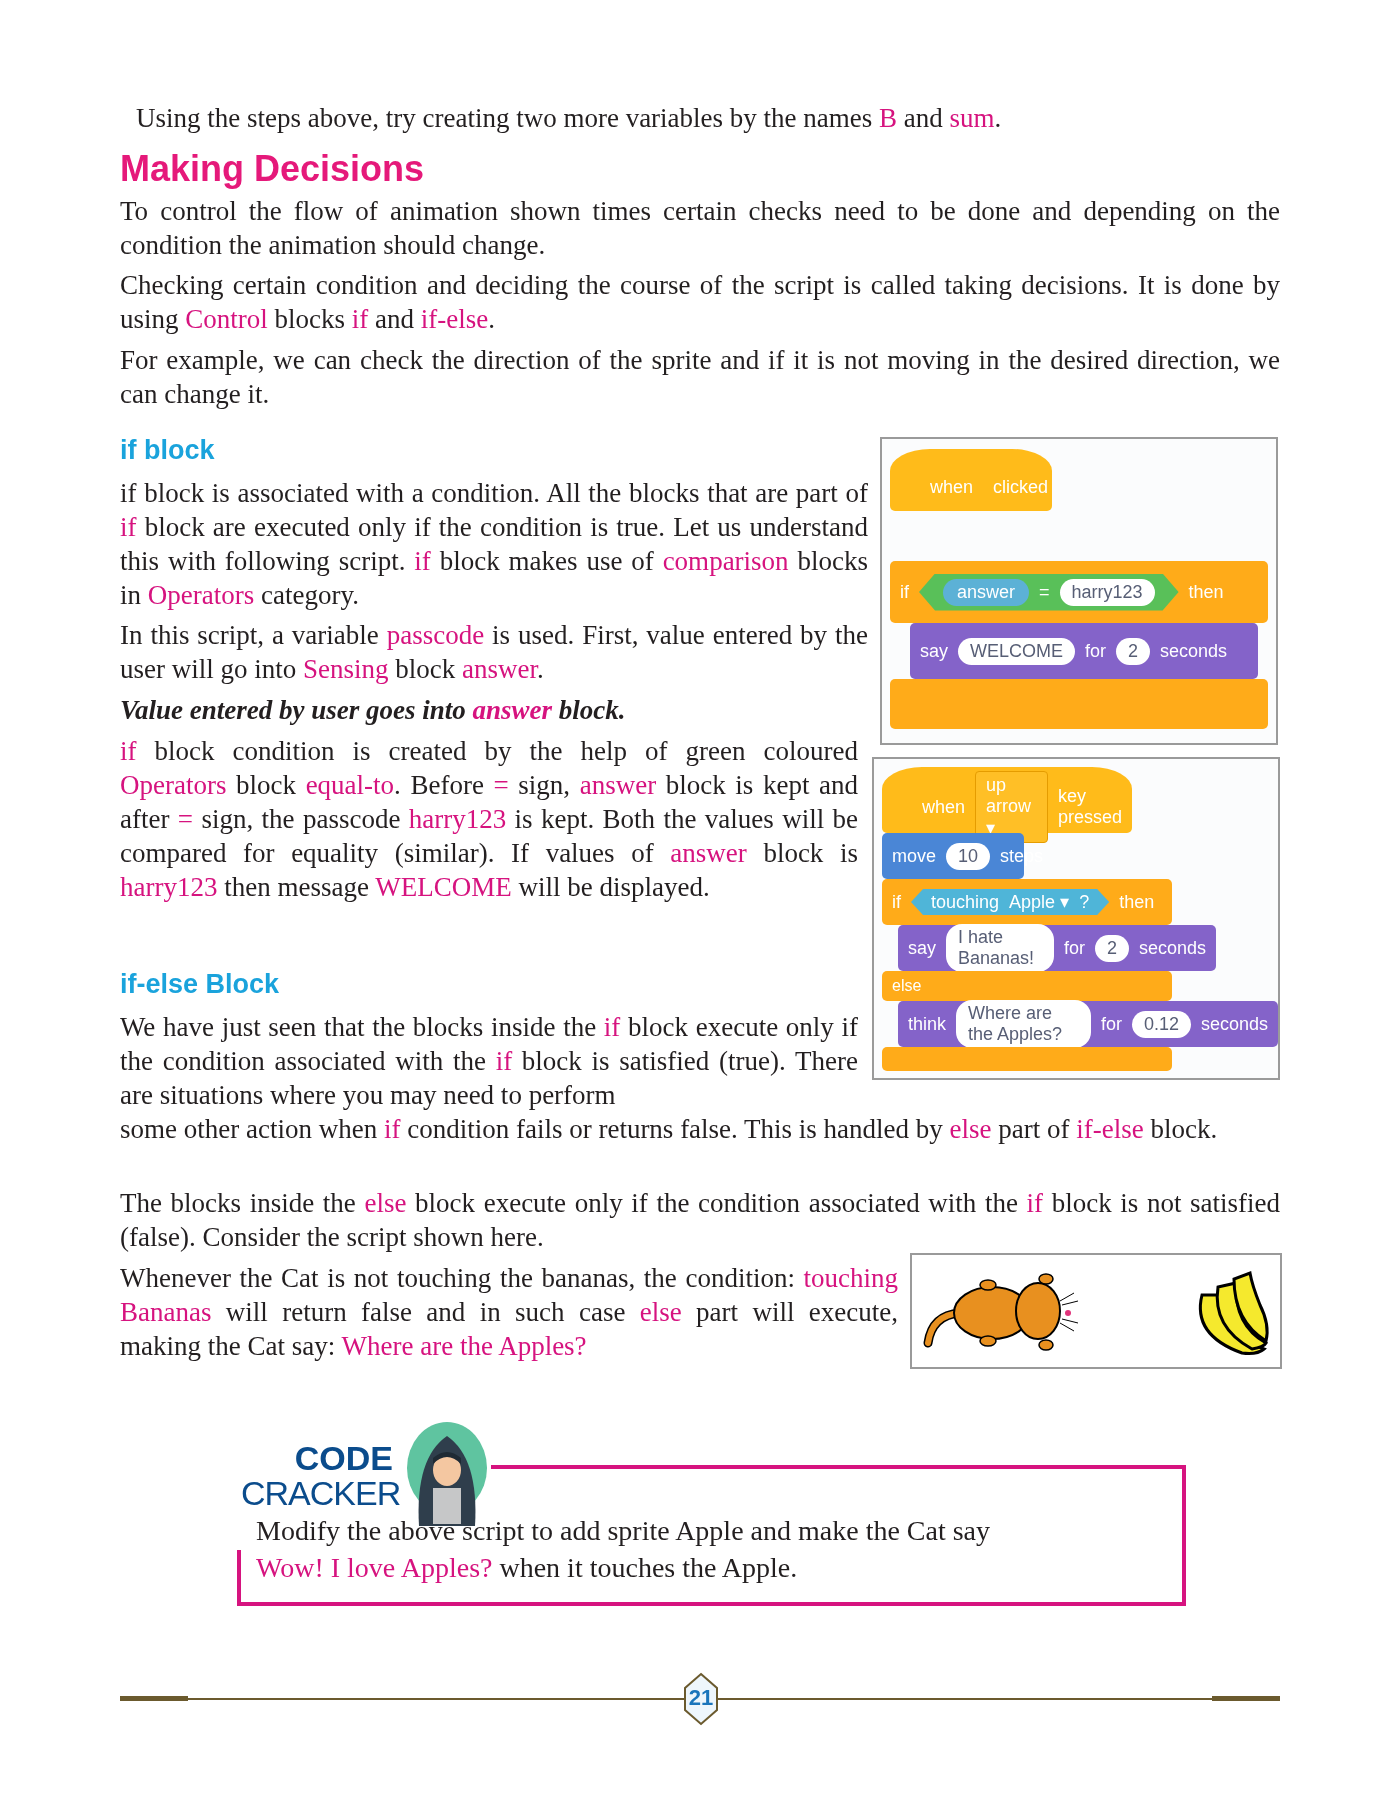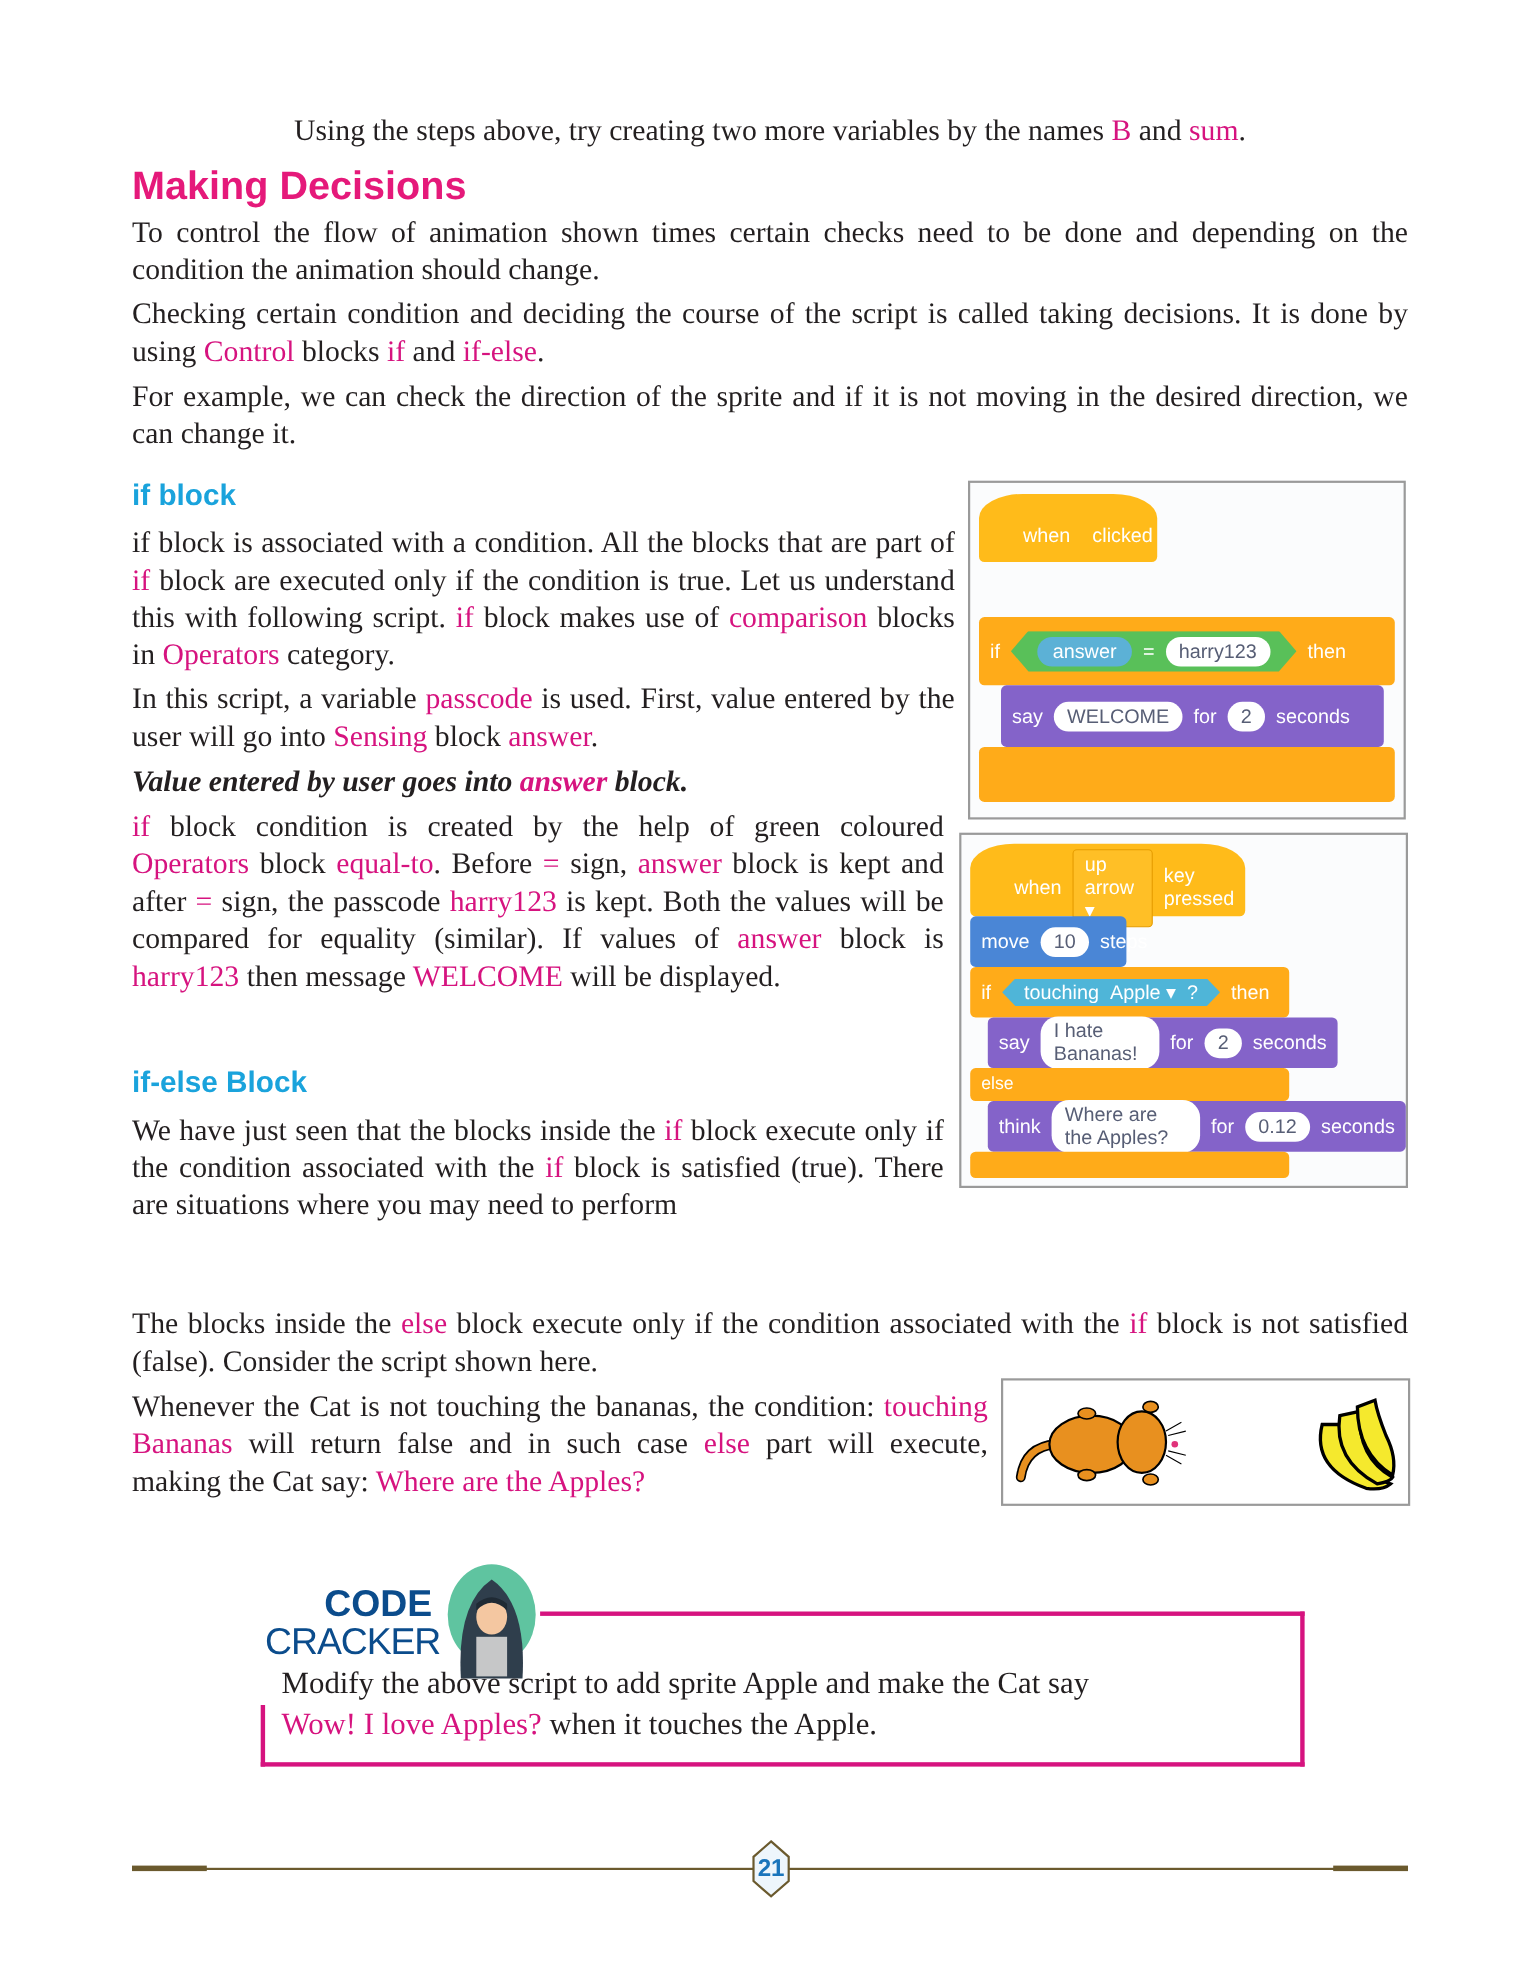--- a/index.html
+++ b/index.html
@@ -28,21 +28,21 @@
   .drop { border:1px solid #e59c00; padding:3px 10px; border-radius:4px; background:#ffbf26; }
   .hat { border-radius:40px 40px 5px 5px / 22px 22px 5px 5px; }
 
   .cc-box { border:4px solid #d6137f; box-sizing:border-box; }
   .cc-title { font-family:"Liberation Sans","DejaVu Sans",sans-serif; font-weight:bold; color:#0b4c8c; }
   .foot-line { background:#6b5a2e; }
 </style>
 </head>
 <body>
 
-<p class="p abs" style="left:120px; top:101px; width:1160px; text-align:center;"><span>Using the steps above, try creating two more variables by the names </span><span class="hl">B</span><span> and </span><span class="hl">sum</span><span>.</span></p>
+<p class="p abs" style="left:136px; top:101px; width:1160px; text-align:left;"><span>Using the steps above, try creating two more variables by the names </span><span class="hl">B</span><span> and </span><span class="hl">sum</span><span>.</span></p>
 
 <div class="h1 abs" style="left:120px; top:148px;">Making Decisions</div>
 
 <p class="p abs" style="left:120px; top:194px; width:1160px;">To control the flow of animation shown times certain checks need to be done and depending on the condition the animation should change.</p>
 
 <p class="p abs" style="left:120px; top:268px; width:1160px;"><span>Checking certain condition and deciding the course of the script is called taking decisions. It is done by using </span><span class="hl">Control</span><span> blocks </span><span class="hl">if</span><span> and </span><span class="hl">if-else</span><span>.</span></p>
 
 <p class="p abs" style="left:120px; top:343px; width:1160px;">For example, we can check the direction of the sprite and if it is not moving in the desired direction, we can change it.</p>
 
 <div class="h2 abs" style="left:120px; top:435px;">if block</div>
@@ -52,20 +52,21 @@
 <p class="p abs" style="left:120px; top:618px; width:748px;"><span>In this script, a variable </span><span class="hl">passcode</span><span> is used. First, value entered by the user will go into </span><span class="hl">Sensing</span><span> block </span><span class="hl">answer</span><span>.</span></p>
 
 <p class="p abs it" style="left:120px; top:693px; width:748px; text-align:left;"><span>Value entered by user goes into </span><span class="hl">answer</span><span> block.</span></p>
 
 <p class="p abs" style="left:120px; top:734px; width:738px;"><span class="hl">if</span><span> block condition is created by the help of green coloured </span><span class="hl">Operators</span><span> block </span><span class="hl">equal-to</span><span>. Before </span><span class="hl">=</span><span> sign, </span><span class="hl">answer</span><span> block is kept and after </span><span class="hl">=</span><span> sign, the passcode </span><span class="hl">harry123</span><span> is kept. Both the values will be compared for equality (similar). If values of </span><span class="hl">answer</span><span> block is </span><span class="hl">harry123</span><span> then message </span><span class="hl">WELCOME</span><span> will be displayed.</span></p>
 
 <div class="h2 abs" style="left:120px; top:969px;">if-else Block</div>
 
 <p class="p abs" style="left:120px; top:1010px; width:1160px;">
     <span style="display:block; width:738px;"><span>We have just seen that the blocks inside the </span><span class="hl">if</span><span> block execute only if the condition associated with the </span><span class="hl">if</span><span> block is satisfied (true). There are situations where you may need to perform</span></span>
+    <span style="display:block;"><span>some other action when </span><span class="hl">if</span><span> condition fails or returns false. This is handled by </span><span class="hl">else</span><span> part of </span><span class="hl">if-else</span><span> block.</span></span>
   </p>
 
 <p class="p abs" style="left:120px; top:1186px; width:1160px;"><span>The blocks inside the </span><span class="hl">else</span><span> block execute only if the condition associated with the </span><span class="hl">if</span><span> block is not satisfied (false). Consider the script shown here.</span></p>
 
 <p class="p abs" style="left:120px; top:1261px; width:778px;"><span>Whenever the Cat is not touching the bananas, the condition: </span><span class="hl">touching Bananas</span><span> will return false and in such case </span><span class="hl">else</span><span> part will execute, making the Cat say: </span><span class="hl">Where are the Apples?</span></p>
 
 <div class="scriptbox abs" style="left:880px; top:437px; width:398px; height:308px;">
   <div class="blk ev hat" style="left:8px; top:10px; width:162px; height:62px; padding-top:14px;">
     <span>when</span>
     <svg width="22" height="22" viewBox="0 0 22 22">

